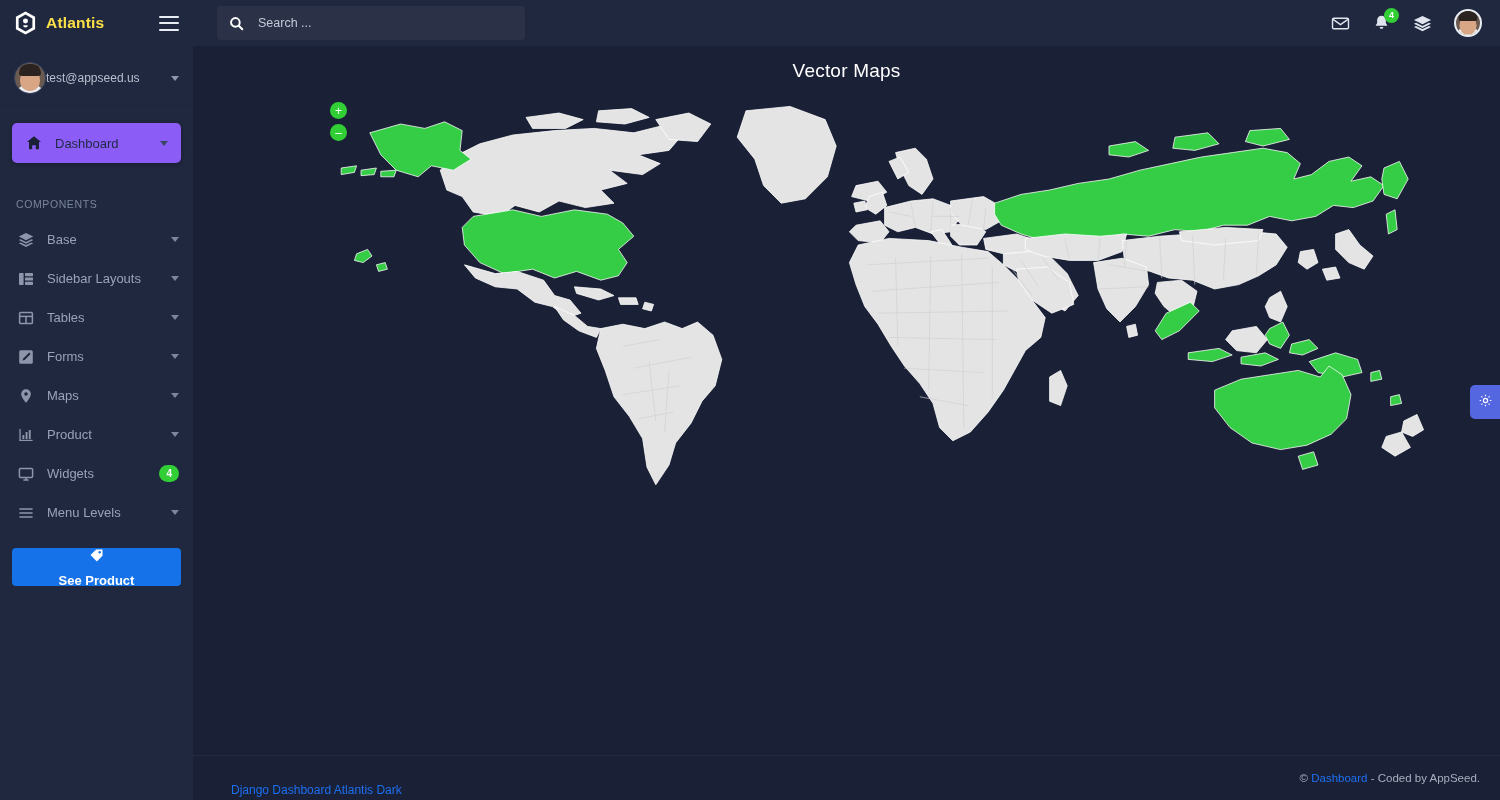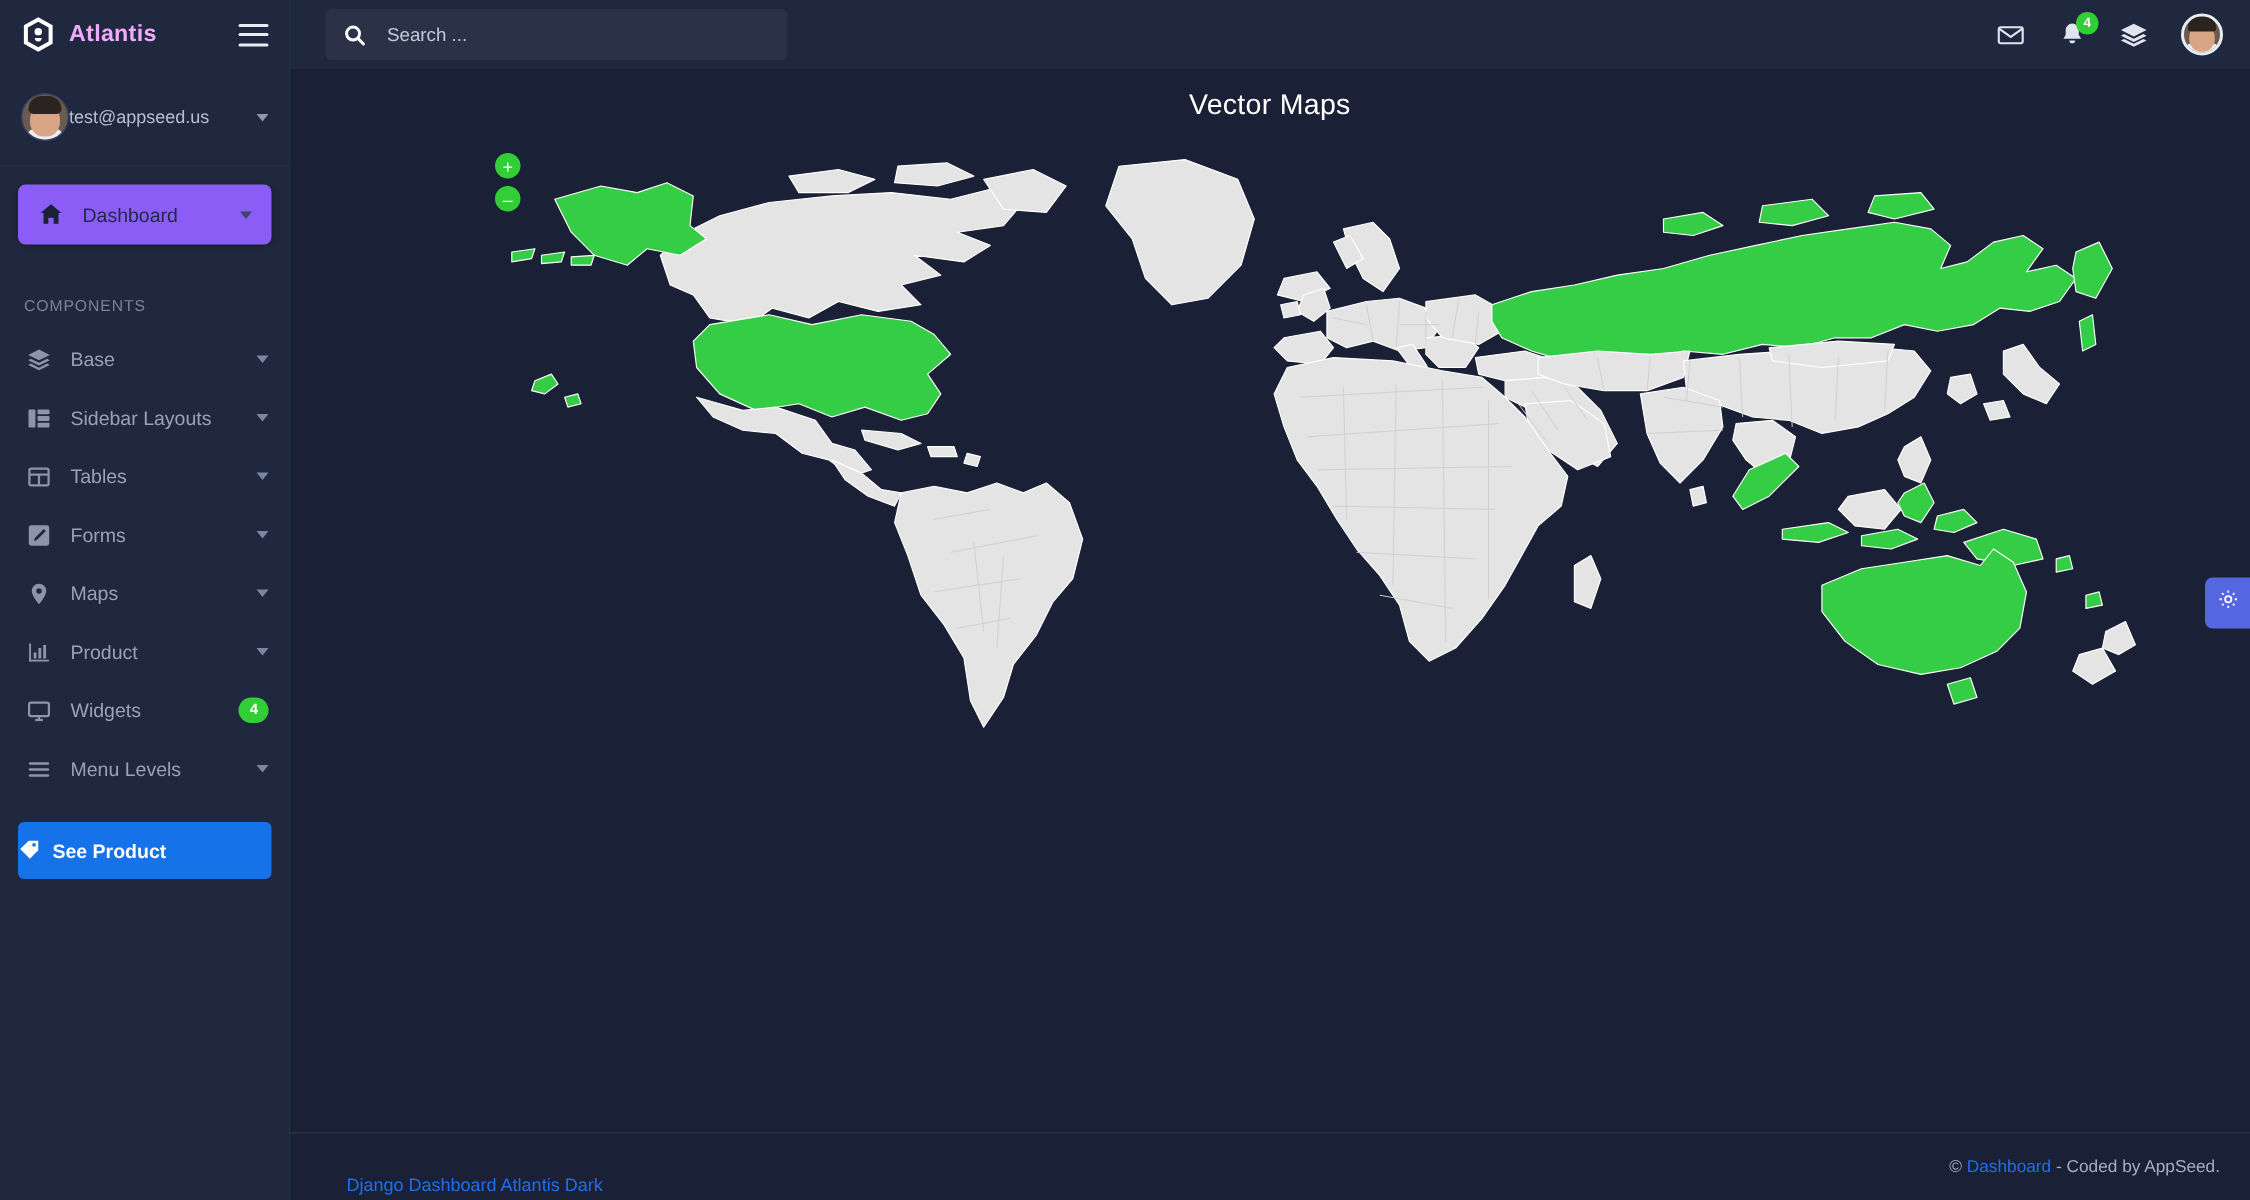--- a/index.html
+++ b/index.html
@@ -21,21 +21,21 @@
   }
   .logo-header {
     height: 46px;
     background: #1f283e;
     display: flex; align-items: center;
     padding: 0 14px 0 14px;
     justify-content: space-between;
   }
   .logo-left { display: flex; align-items: center; gap: 9px; }
   .logo-mark { width: 23px; height: 26px; display: block; }
-  .logo-text { color: #f0abfc; font-size: 15.5px; font-weight: bold; letter-spacing: .2px; }
+  .logo-text { color: #fde047; font-size: 15.5px; font-weight: bold; letter-spacing: .2px; }
   .burger { width: 20px; height: 15px; display: flex; flex-direction: column; justify-content: space-between; cursor: pointer; }
   .burger span { display: block; height: 2px; background: #e8ecf3; border-radius: 1px; }
 
   .sidebar-body { padding: 0; }
   .user-row {
     display: flex; align-items: center;
     padding: 16px 14px 16px 14px;
     border-bottom: 1px solid #222b45;
     position: relative;
   }
@@ -74,26 +74,27 @@
   .nav-item .ico { width: 19px; display: flex; justify-content: center; align-items:center; color: #8d95ab; }
   .nav-item .lbl { color: #9aa2b8; font-size: 13px; margin-left: 12px; flex: 1; }
   .nav-item .caret { border-top-color: #7d86a0; }
   .badge-green {
     background: #31ce36; color: #fff; font-size: 10px; font-weight: bold;
     border-radius: 10px; padding: 2px 7px; line-height: 1.3;
   }
   .see-product {
     margin: 16px 12px 0 12px; height: 38px; border-radius: 4px;
     background: #1572e8; color: #fff; font-size: 13px; font-weight: bold;
-    display: flex; align-items: center; gap: 8px;
+    display: flex; align-items: center; justify-content: center; gap: 8px;
     cursor: pointer;
+    flex-direction: column;
   }
 
   
-  .main { flex: 1; display: flex; flex-direction: column; background: #22c55e; min-width:0;}
+  .main { flex: 1; display: flex; flex-direction: column; background: #e5e5e5; min-width:0;}
   .navbar {
     height: 46px; background: #1f283e;
     display: flex; align-items: center;
     padding: 0 18px 0 24px;
     flex: 0 0 46px;
   }
   .search-box {
     width: 308px; height: 34px; background: #2b3147; border-radius: 4px;
     display: flex; align-items: center; padding: 0 12px;
   }

